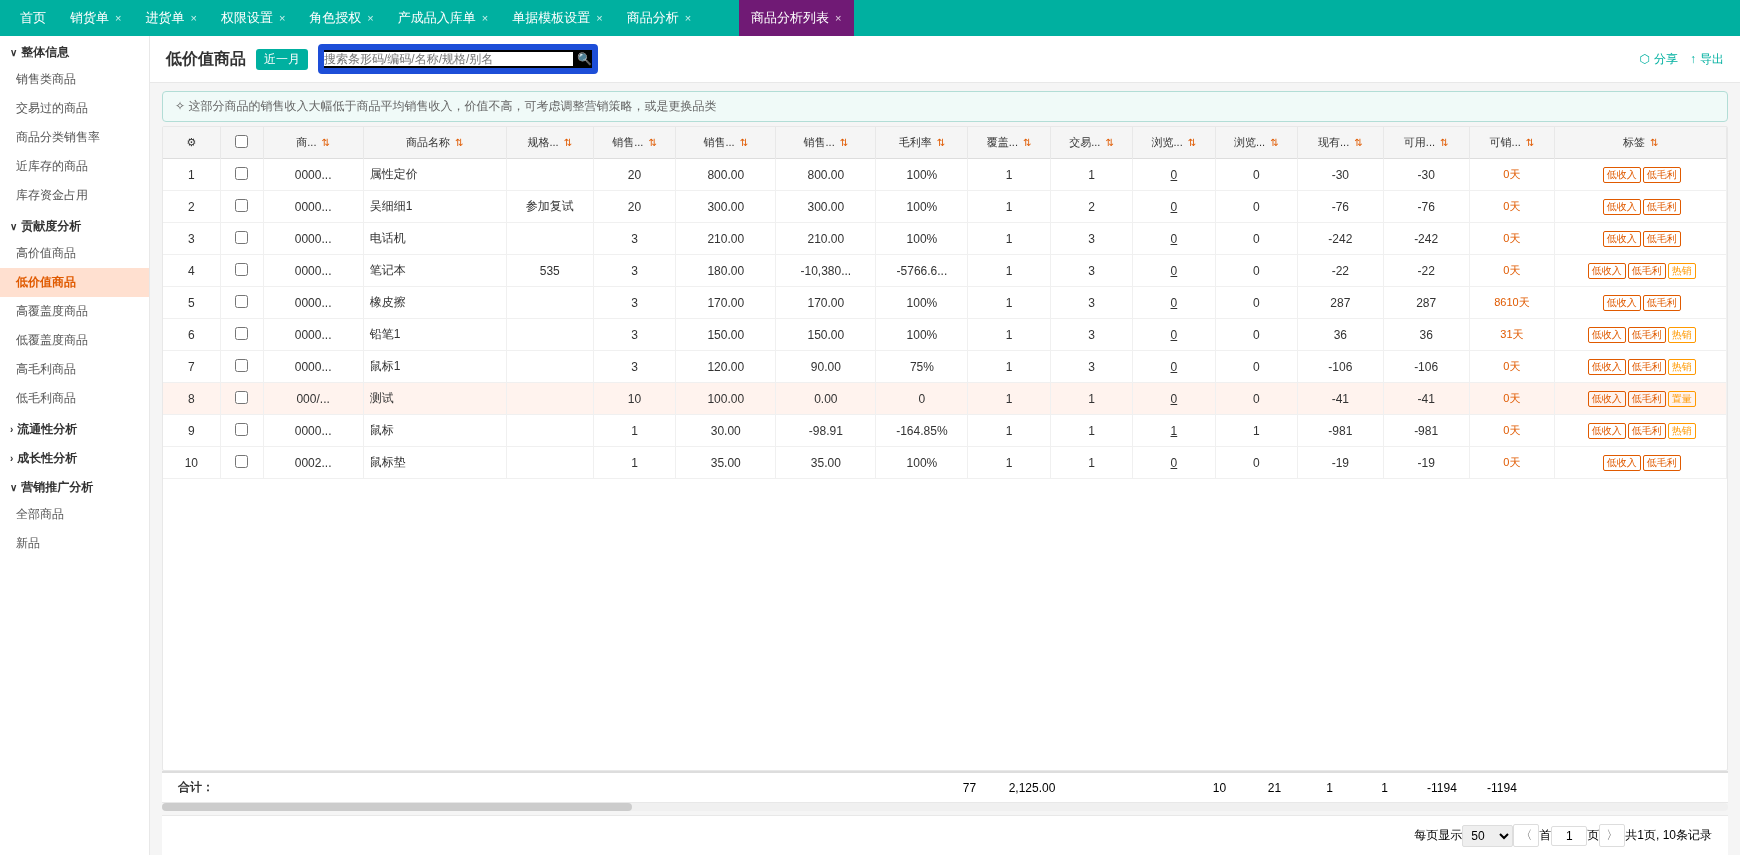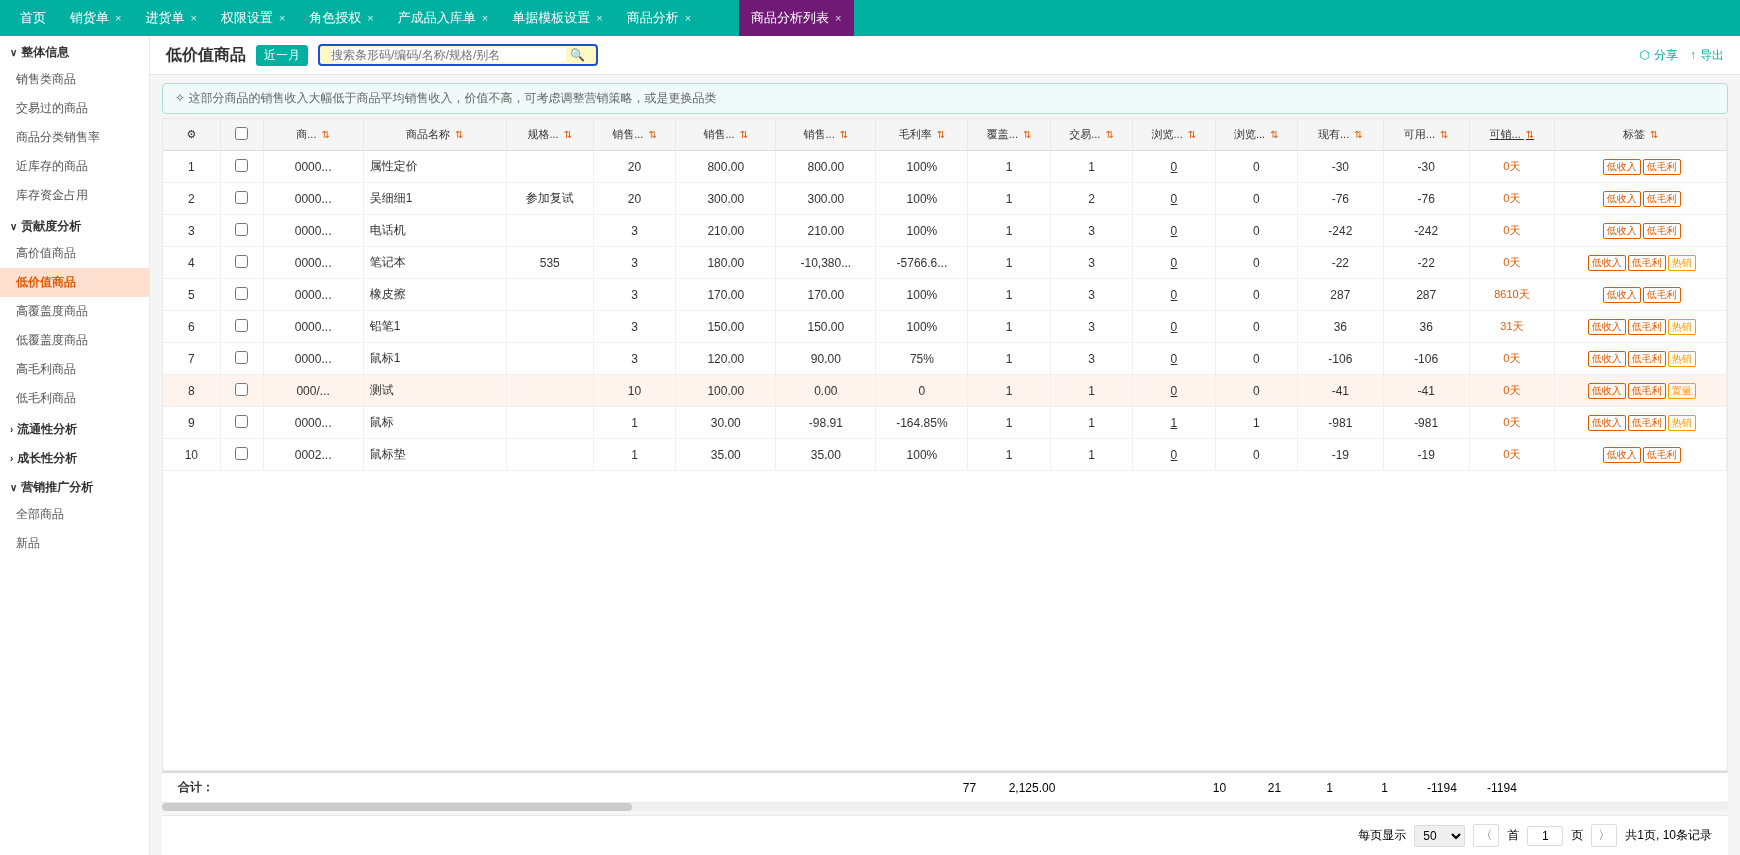--- a/index.html
+++ b/index.html
@@ -88,24 +88,24 @@
       color: #fff;
       border: none;
       border-radius: 3px;
       padding: 2px 8px;
       font-size: 12px;
       cursor: pointer;
     }
     .search-box {
       display: flex;
       align-items: center;
-      border: 2px solid #1d4ed8;
+      border: 6px solid #1d4ed8;
       border-radius: 4px;
-      padding: 2px 11px;
-      background: #fef9c3;
+      padding: 2px 0;
+      background: #000000;
       flex: 1;
       max-width: 280px;
     }
     .search-box input {
       border: none;
       outline: none;
       font-size: 12px;
       color: #999;
       width: 100%;
     }
@@ -205,21 +205,21 @@
     .footer-total-label { color: #333; font-weight: bold; margin-right: 16px; }
 
     
     .pagination-bar {
       background: #fff;
       padding: 8px 16px;
       display: flex;
       align-items: center;
       justify-content: flex-end;
       border-top: 1px solid #e8e8e8;
-      gap: 8px;
+      gap: 0;
       margin: 0 12px;
     }
     .page-nav-btn {
       border: 1px solid #ddd;
       background: #fff;
       padding: 2px 6px;
       cursor: pointer;
       border-radius: 2px;
       color: #555;
     }
@@ -244,21 +244,21 @@
     .col-sale-qty { width: 55px; }
     .col-sale-amt { width: 70px; }
     .col-sale2 { width: 70px; }
     .col-gross { width: 55px; }
     .col-cover { width: 55px; }
     .col-trade { width: 55px; }
     .col-browse1 { width: 55px; }
     .col-browse2 { width: 55px; }
     .col-stock { width: 60px; }
     .col-avail { width: 60px; }
-    .col-sell { width: 60px; text-decoration: underline; }
+    .col-sell { width: 60px; }
     .col-tags { width: 120px; }
 
     .scrollbar-track {
       height: 8px;
       background: #f0f0f0;
       margin: 0 12px 4px 12px;
       border-radius: 4px;
     }
     .scrollbar-thumb {
       height: 8px;

